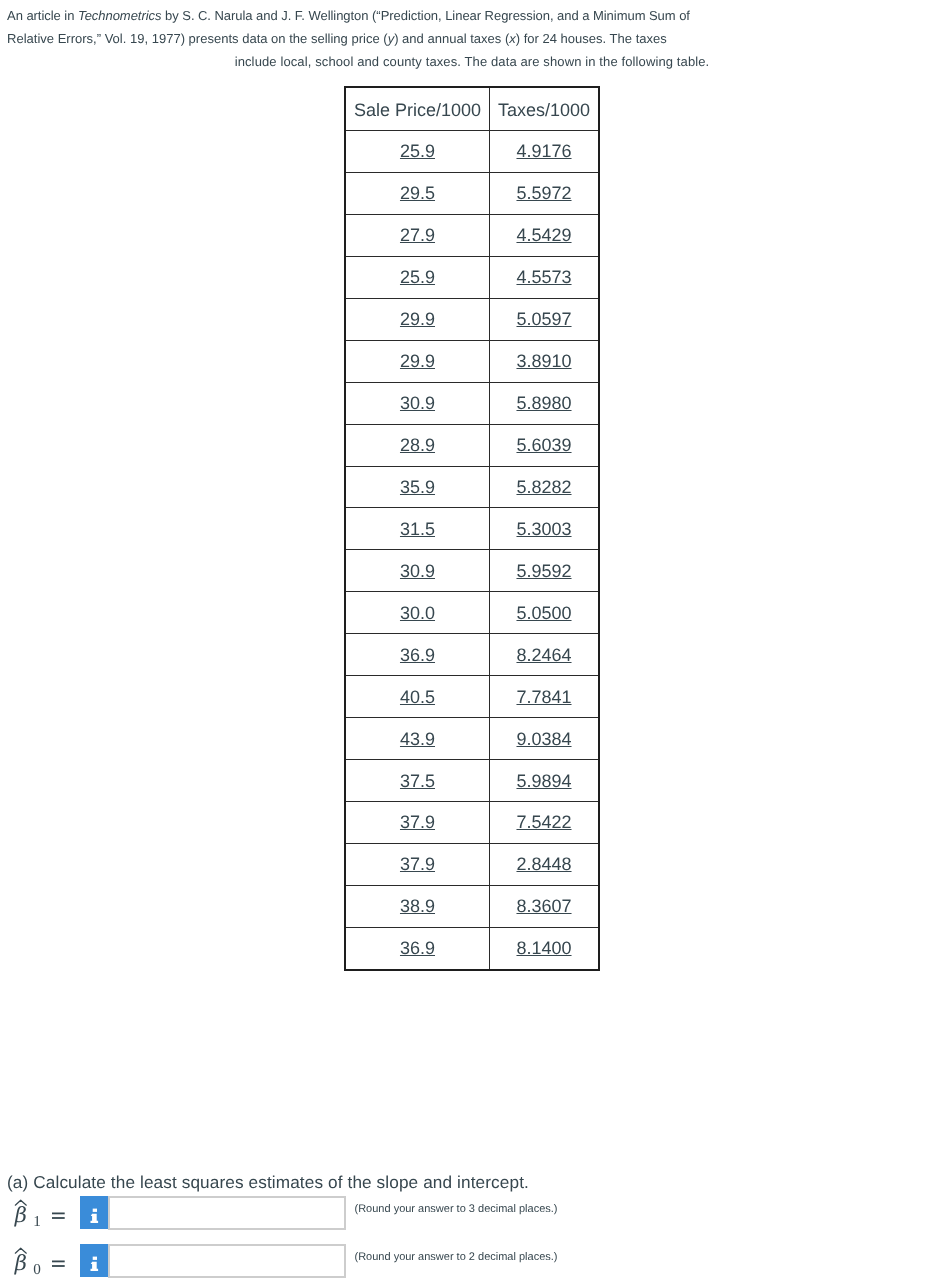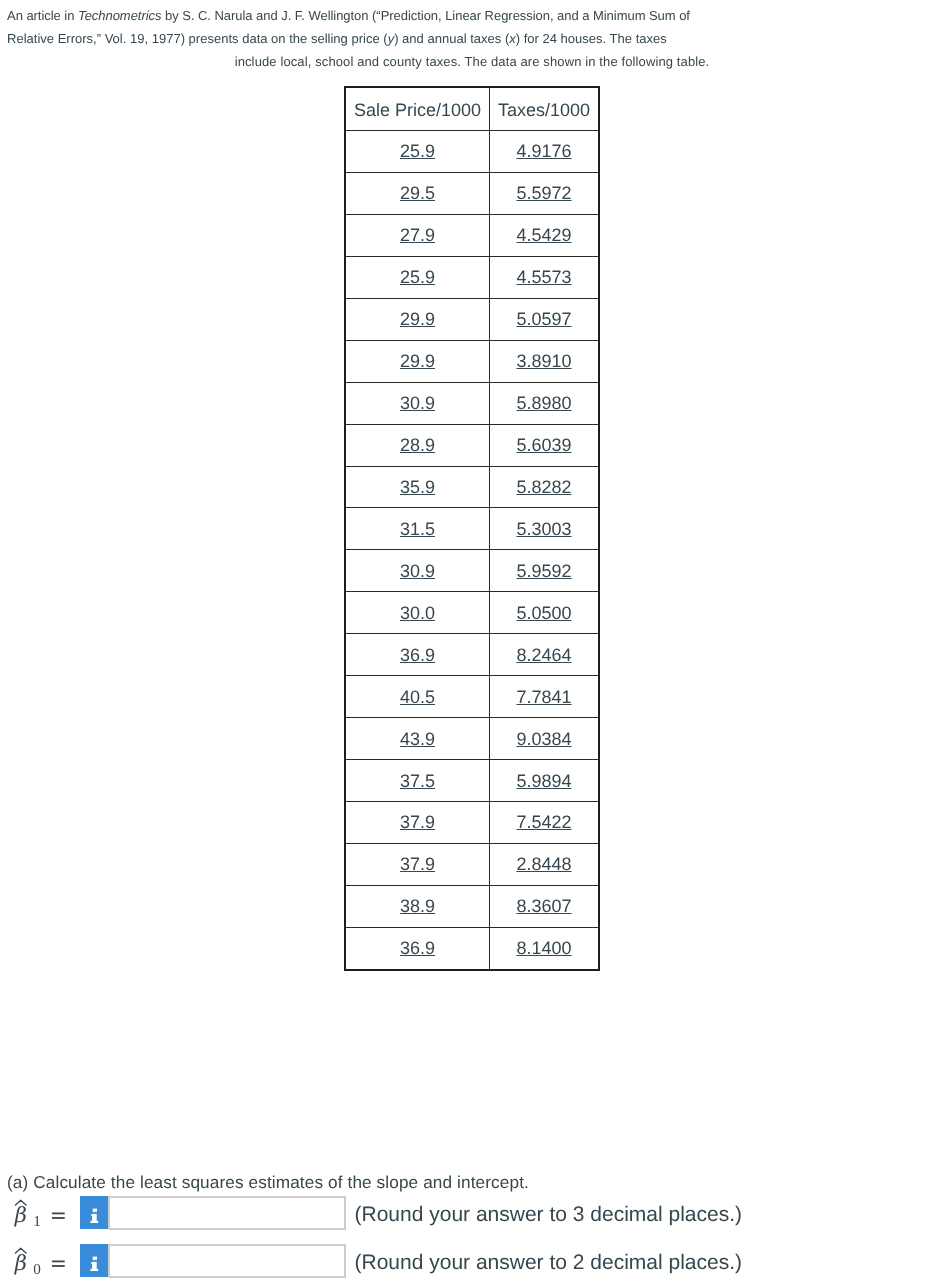--- a/index.html
+++ b/index.html
@@ -65,21 +65,21 @@
   .eq { position: absolute; left: 51.7px; top: 14.3px; width: 14px; height: 9px; }
   .infobtn {
     position: absolute; left: 80px; top: 2px;
     width: 29px; height: 33px; background: var(--c-info-bg, #3a8cd9);
   }
   .infobtn svg { position: absolute; left: 0; top: 0; }
   .field { position: absolute; left: 108px; top: 2px; width: 238px; height: 34px;
            border: 2px solid var(--c-input-border, #cdcdcd); background: var(--c-input-bg, #fff); box-sizing: border-box;
            padding: 0 6px; font-family: "Liberation Sans", sans-serif; font-size: 17.2px;
            color: var(--c-text, #37474f); outline: none; }
-  .note { position: absolute; left: 354.5px; top: 10px; font-size: 21px; line-height: 1;
+  .note { position: absolute; left: 354.5px; top: 10px; font-size: 11px; line-height: 1;
           white-space: nowrap; }
 </style>
 </head>
 <body>
 
 <div class="page">
   <div class="intro">
       <span class="ln ln1">An article in <i>Technometrics</i> by S. C. Narula and J. F. Wellington (“Prediction, Linear Regression, and a Minimum Sum of</span>
       <span class="ln ln2">Relative Errors,” Vol. 19, 1977) presents data on the selling price (<i>y</i>) and annual taxes (<i>x</i>) for 24 houses. The taxes</span>
       <span class="ln ln3">include local, school and county taxes. The data are shown in the following table.</span>

